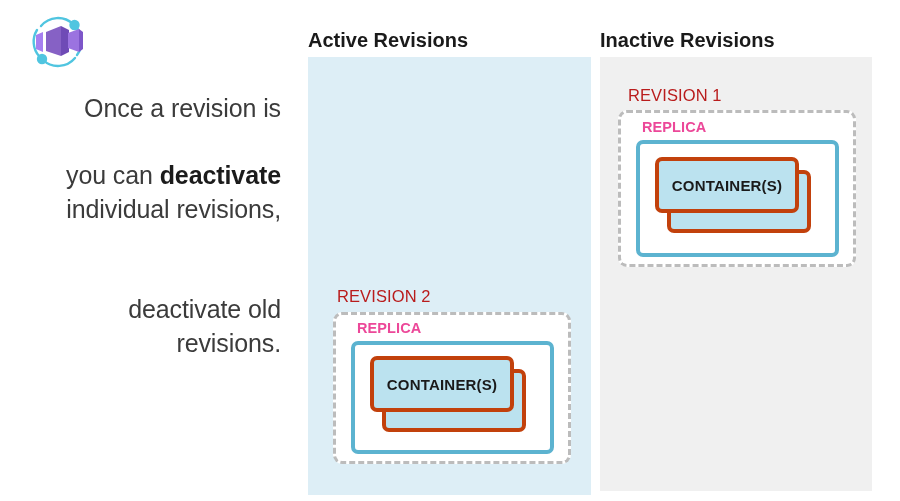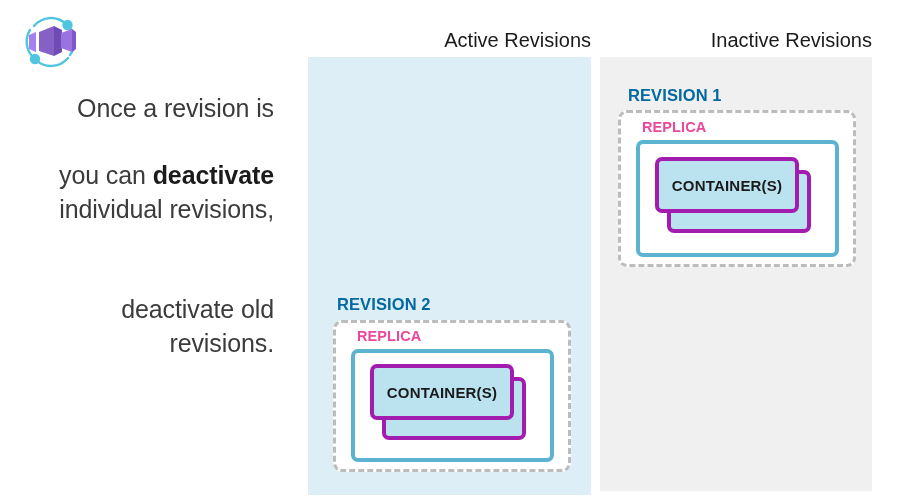--- a/index.html
+++ b/index.html
@@ -11,21 +11,21 @@
     height: 501px;
     background: #ffffff;
     font-family: "Liberation Sans", sans-serif;
     overflow: hidden;
     position: relative;
   }
 
   
   #left-column {
     position: absolute;
-    left: 6px;
+    left: 13px;
     top: 0;
     width: 300px;
     height: 501px;
     padding-left: 23px;
   }
 
   #app-logo {
     position: absolute;
     left: 14px;
     top: 14px;
@@ -48,23 +48,23 @@
   #intro-text b {
     font-weight: 700;
     color: #1b1b1b;
     margin-top: 36px;
   }
 
   
   .panel-title {
     position: absolute;
     font-size: 20px;
-    font-weight: 400;
+    font-weight: 700;
     color: #1a1a1a;
-    text-align: right;
+    text-align: left;
   }
   #active-title  { left: 308px; top: 29px; width: 283px; }
   #inactive-title{ left: 600px; top: 29px; width: 272px; }
 
   .panel {
     position: absolute;
   }
   #active-panel {
     left: 308px;
     top: 57px;
@@ -79,22 +79,22 @@
     height: 434px;
     background: #f0f0f0;
   }
 
   
   .revision-group { position: absolute; }
 
   .revision-label {
     position: absolute;
     font-size: 16.5px;
-    font-weight: 700;
-    color: #0369a1;
+    font-weight: 400;
+    color: #b91c1c;
     white-space: nowrap;
     letter-spacing: 0.1px;
   }
 
   .revision-box {
     position: absolute;
     background: #ffffff;
     border: 3px dashed #bcbcbc;
     border-radius: 9px;
     box-sizing: border-box;
@@ -113,21 +113,21 @@
     position: absolute;
     background: #ffffff;
     border: 4px solid #5cb3d0;
     border-radius: 7px;
     box-sizing: border-box;
   }
 
   .container-box {
     position: absolute;
     background: #bbe2ef;
-    border: 4px solid #a21caf;
+    border: 4px solid #c2410c;
     border-radius: 7px;
     box-sizing: border-box;
   }
   .container-box.front {
     display: flex;
     align-items: center;
     justify-content: center;
   }
   .container-label {
     font-size: 15px;
@@ -140,21 +140,21 @@
   
   #revision-1 { left: 600px; top: 57px; width: 272px; height: 434px; }
   #revision-1 .revision-label { left: 28px;  top: 29px; }
   #revision-1 .revision-box   { left: 18px;  top: 53px; width: 238px; height: 157px; }
   #revision-1 .replica-label  { left: 42px;  top: 62px; }
   #revision-1 .replica-box    { left: 36px;  top: 83px; width: 203px; height: 117px; }
   #revision-1 .container-box.back  { left: 67px; top: 113px; width: 144px; height: 63px; }
   #revision-1 .container-box.front { left: 55px; top: 100px; width: 144px; height: 56px; }
 
   
-  #revision-2 { left: 308px; top: 57px; width: 332px; height: 438px; }
+  #revision-2 { left: 308px; top: 49px; width: 332px; height: 438px; }
   #revision-2 .revision-label { left: 29px;  top: 238px; }
   #revision-2 .revision-box   { left: 25px;  top: 263px; width: 238px; height: 152px; }
   #revision-2 .replica-label  { left: 49px;  top: 271px; }
   #revision-2 .replica-box    { left: 43px;  top: 292px; width: 203px; height: 113px; }
   #revision-2 .container-box.back  { left: 74px; top: 320px; width: 144px; height: 63px; }
   #revision-2 .container-box.front { left: 62px; top: 307px; width: 144px; height: 56px; }
 </style>
 </head>
 <body>
 

